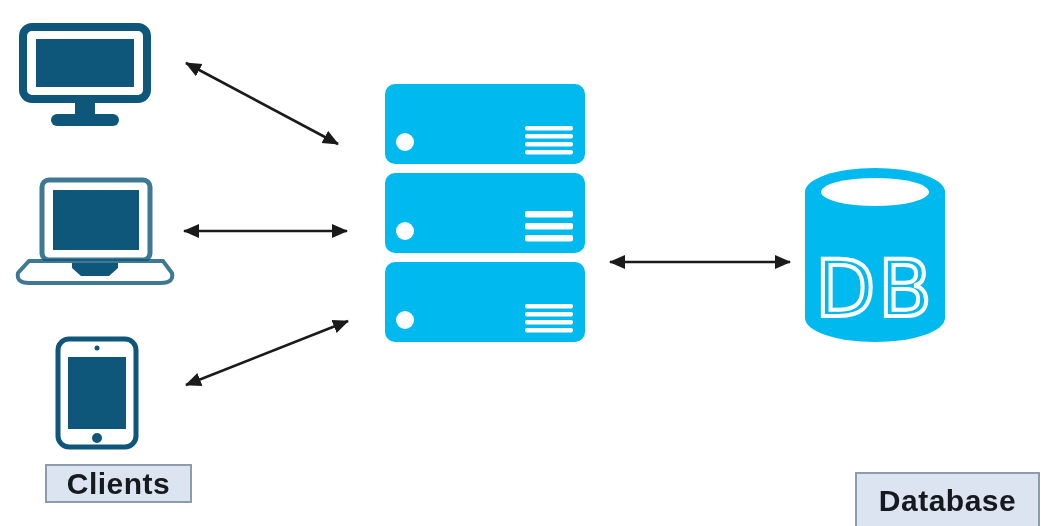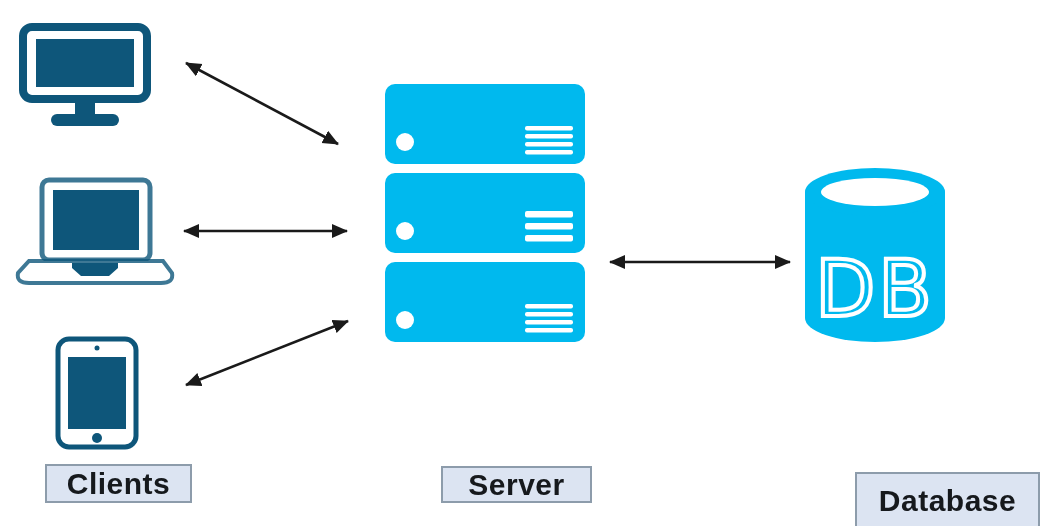--- a/index.html
+++ b/index.html
@@ -97,16 +97,15 @@
         <path d="M0,0 L16,7 L0,14 Z" class="arrow-fill"></path>
       </marker>
     </defs>
     <line class="arrow-line" x1="186" y1="63" x2="338" y2="144" marker-start="url(#ah)" marker-end="url(#ah)"></line>
     <line class="arrow-line" x1="184" y1="231" x2="347" y2="231" marker-start="url(#ah)" marker-end="url(#ah)"></line>
     <line class="arrow-line" x1="186" y1="385" x2="348" y2="321" marker-start="url(#ah)" marker-end="url(#ah)"></line>
     <line class="arrow-line" x1="610" y1="262" x2="790" y2="262" marker-start="url(#ah)" marker-end="url(#ah)"></line>
   </svg>
 
   <div class="label" style="left:45px;top:464px;width:147px;height:39px">Clients</div>
-  <div class="label" style="left:441px;top:466px;width:151px;height:37px">Server</div>
   <div class="label" style="left:855px;top:472px;width:185px;height:57px">Database</div>
 
 </div>
 
 </body></html>

